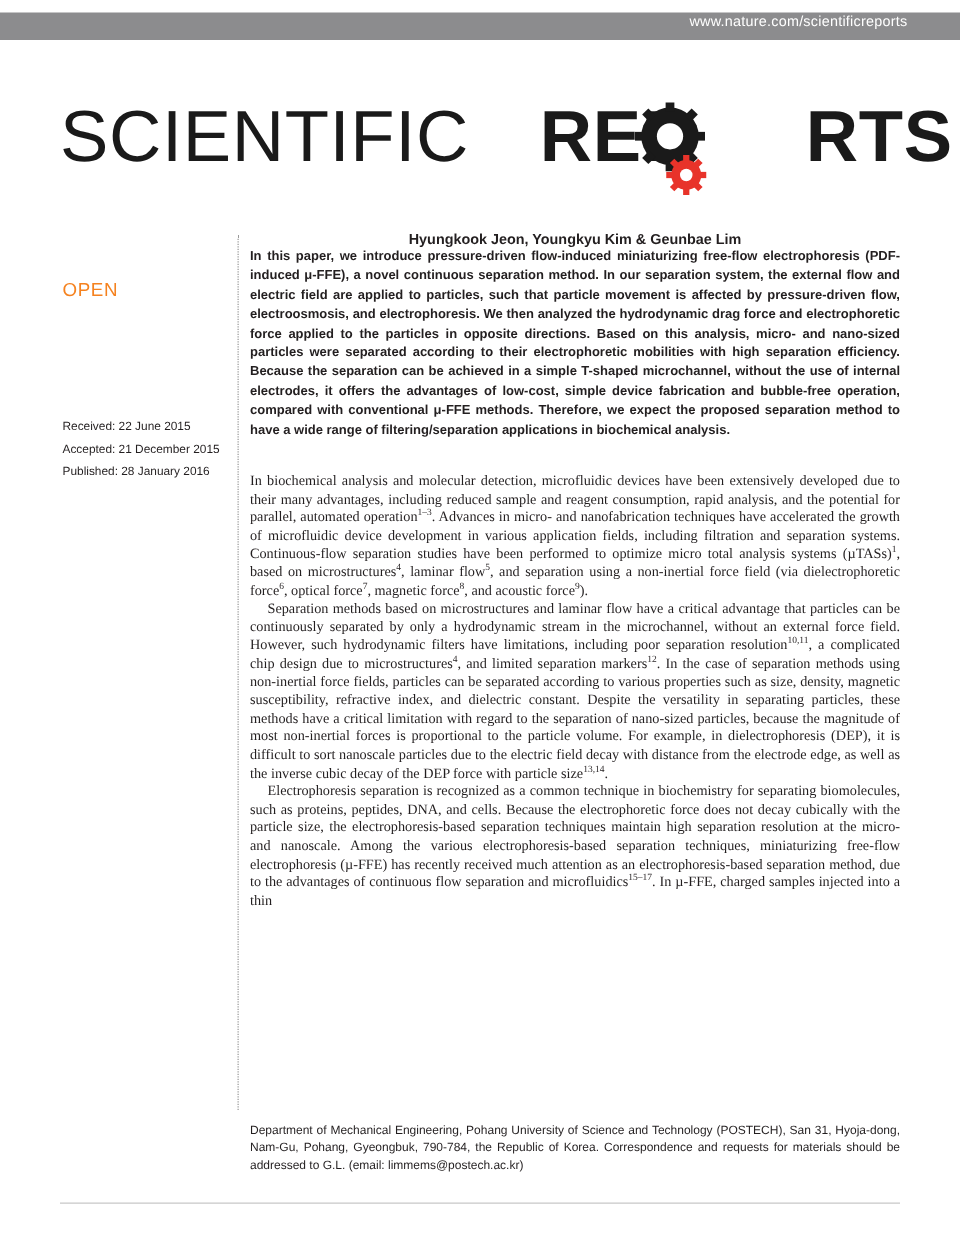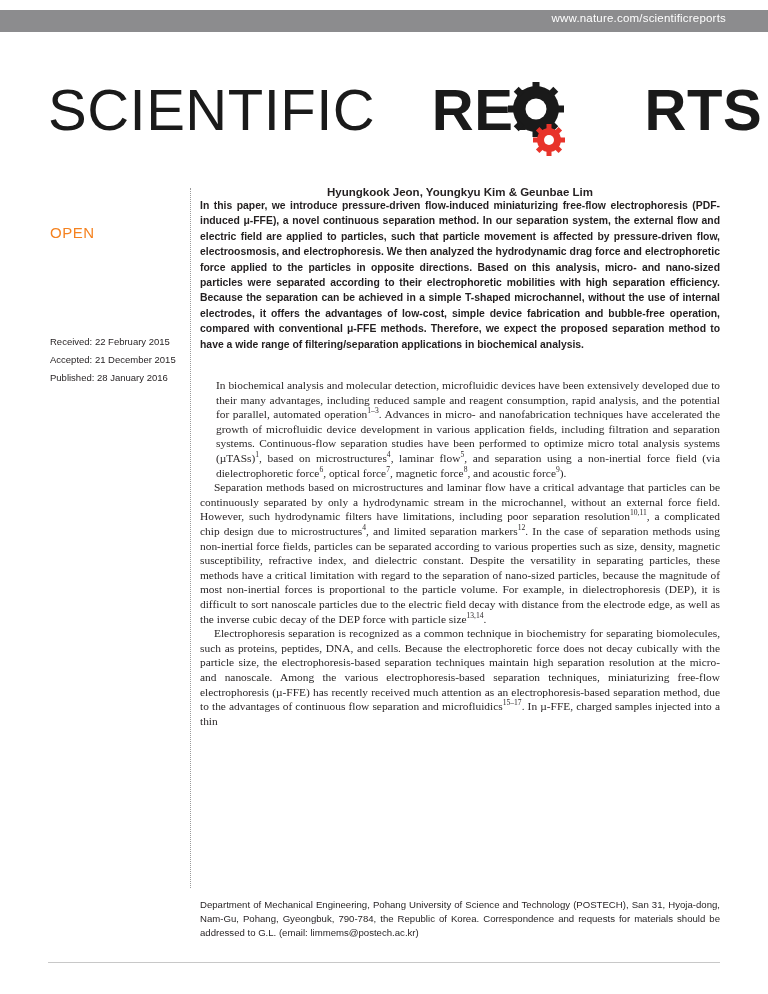--- a/index.html
+++ b/index.html
@@ -141,21 +141,20 @@
     font-family: "Liberation Serif", serif;
     font-size: 11.4px;
     line-height: 14.6px;
     color: #231f20;
     text-align: justify;
     margin: 0;
     text-indent: 14px;
   }
   .body-text p.first {
     text-indent: 0;
-    margin-left: 16px;
   }
   sup {
     font-size: 7.6px;
     vertical-align: super;
     line-height: 0;
   }
 
   
   .affiliation {
     position: absolute;
@@ -233,21 +232,21 @@
           <rect x="28" y="55.5" width="6" height="5" transform="rotate(45 44 58)"></rect>
           <rect x="54" y="55.5" width="6" height="5" transform="rotate(45 44 58)"></rect>
         </g>
         <circle cx="44" cy="58" r="5" fill="#ffffff"></circle>
       </svg>
     </div>
   </div>
 
   <div class="left-col">
     <div class="open-label">OPEN</div>
-    <div class="dateline">Received: 22 February 2015</div>
+    <div class="dateline">Received: 22 June 2015</div>
     <div class="dateline">Accepted: 21 December 2015</div>
     <div class="dateline">Published: 28 January 2016</div>
   </div>
 
   <div class="v-rule"></div>
 
   <div class="main-col">
     <div class="authors">Hyungkook Jeon, Youngkyu Kim &amp; Geunbae Lim</div>
     <div class="abstract">In this paper, we introduce pressure-driven flow-induced miniaturizing free-flow electrophoresis (PDF-induced μ-FFE), a novel continuous separation method. In our separation system, the external flow and electric field are applied to particles, such that particle movement is affected by pressure-driven flow, electroosmosis, and electrophoresis. We then analyzed the hydrodynamic drag force and electrophoretic force applied to the particles in opposite directions. Based on this analysis, micro- and nano-sized particles were separated according to their electrophoretic mobilities with high separation efficiency. Because the separation can be achieved in a simple T-shaped microchannel, without the use of internal electrodes, it offers the advantages of low-cost, simple device fabrication and bubble-free operation, compared with conventional μ-FFE methods. Therefore, we expect the proposed separation method to have a wide range of filtering/separation applications in biochemical analysis.</div>
     <div class="body-text">

